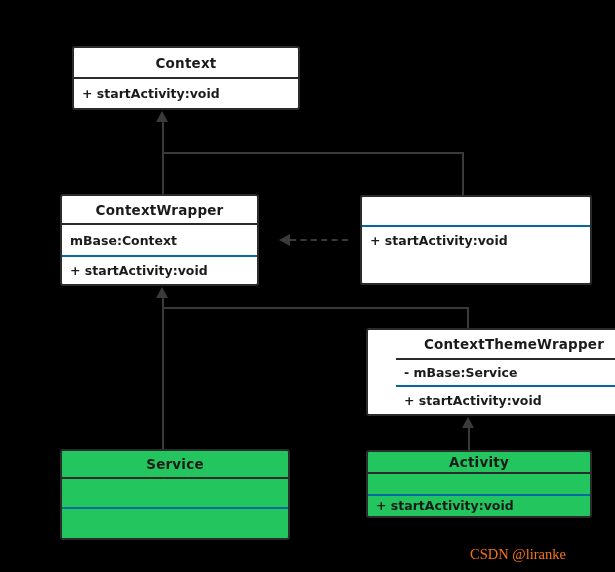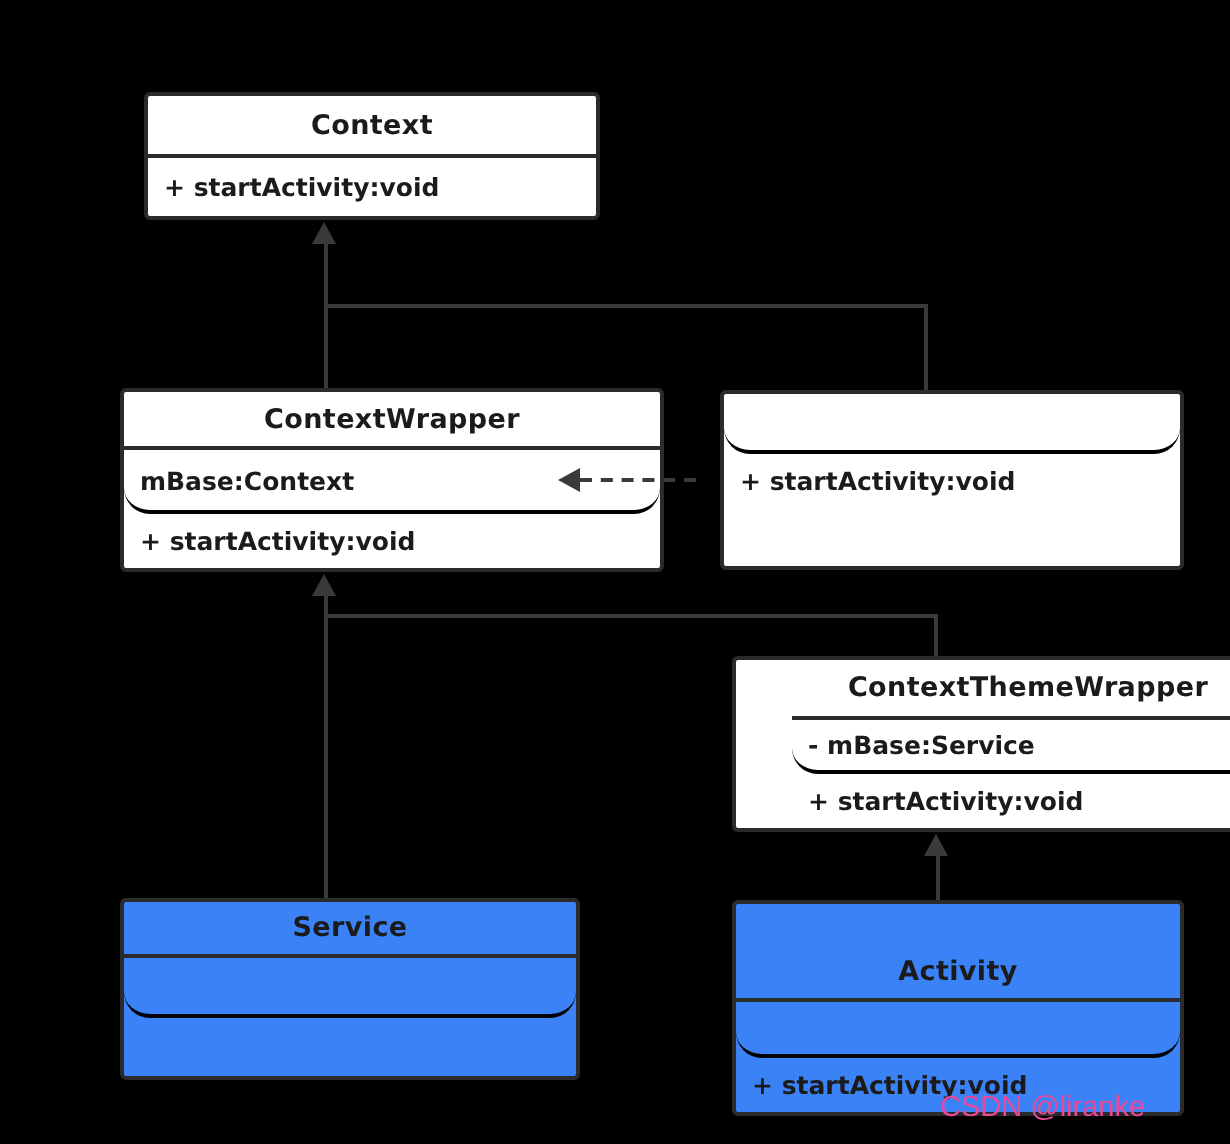--- a/index.html
+++ b/index.html
@@ -21,22 +21,21 @@
     box-sizing: border-box;
     border: 2px solid #2b2b2b;
     border-radius: 3px;
     background: #ffffff;
     display: flex;
     flex-direction: column;
     overflow: hidden;
     margin-left: 12px;
   }
   .uml-class.highlight {
-    background: #3b82f6;
-    justify-content: flex-end;
+    background: #22c55e;
   }
   .cls-title {
     box-sizing: border-box;
     width: 100%;
     display: flex;
     align-items: center;
     justify-content: center;
     font-weight: bold;
     font-size: 13.5px;
     color: #1b1b1b;
@@ -49,22 +48,21 @@
     width: 100%;
     display: flex;
     align-items: center;
     padding-left: 8px;
     font-size: 12.5px;
     color: #1b1b1b;
     background: transparent;
     font-weight: bold;
   }
   .cls-row.divided {
-    border-bottom: 2px solid #000000;
-    border-radius: 13px;
+    border-bottom: 2px solid #0369a1;
   }
   .cls-row.empty { color: transparent; }
 
   
   .conn-v {
     position: absolute;
     width: 0;
     border-left: 2px solid #3a3a3a;
   }
   .conn-h {
@@ -90,42 +88,42 @@
     width: 0;
     height: 0;
     border-top: 6px solid transparent;
     border-bottom: 6px solid transparent;
     border-right: 11px solid #3a3a3a;
   }
   
   .watermark {
     position: absolute;
     font-size: 14.5px;
-    color: #ec4899;
-    font-family: Liberation Sans, sans-serif;
+    color: #f97316;
+    font-family: Liberation Serif, serif;
     white-space: nowrap;
   }
 </style>
 </head>
 <body>
 
 <div id="canvas">
 
   <div class="uml-class" style="left:60px; top:46px; width:228px; height:64px;">
     <div class="cls-title" style="height:31px;">Context</div>
     <div class="cls-row" style="height:29px;">+ startActivity:void</div>
   </div>
 
   <div class="arrow-up" style="left:156px; top:111px;"></div>
   <div class="conn-v" style="left:162px; top:121px; height:32px;"></div>
   <div class="conn-h" style="left:162px; top:152px; width:301px;"></div>
   <div class="conn-v" style="left:162px; top:152px; height:43px;"></div>
   <div class="conn-v" style="left:462px; top:152px; height:44px;"></div>
 
-  <div class="uml-class" style="left:48px; top:194px; width:272px; height:92px;">
+  <div class="uml-class" style="left:48px; top:194px; width:199px; height:92px;">
     <div class="cls-title" style="height:29px;">ContextWrapper</div>
     <div class="cls-row divided" style="height:32px;">mBase:Context</div>
     <div class="cls-row" style="height:27px;">+ startActivity:void</div>
   </div>
 
   <div class="uml-class" style="left:348px; top:195px; width:232px; height:90px;">
     <div class="cls-row divided empty" style="height:30px;"></div>
     <div class="cls-row" style="height:27px;">+ startActivity:void</div>
   </div>
 
@@ -146,21 +144,21 @@
 
   <div class="arrow-up" style="left:462px; top:417px;"></div>
   <div class="conn-v" style="left:468px; top:427px; height:24px;"></div>
 
   <div class="uml-class highlight" style="left:48px; top:449px; width:230px; height:91px;">
     <div class="cls-title" style="height:28px;">Service</div>
     <div class="cls-row divided empty" style="height:30px;"></div>
     <div class="cls-row empty" style="height:29px;"></div>
   </div>
 
-  <div class="uml-class highlight" style="left:354px; top:450px; width:226px; height:108px;">
+  <div class="uml-class highlight" style="left:354px; top:450px; width:226px; height:68px;">
     <div class="cls-title" style="height:29px;">Activity</div>
     <div class="cls-row divided empty" style="height:28px;"></div>
     <div class="cls-row" style="height:27px;">+ startActivity:void</div>
   </div>
 
   <div class="watermark" style="left:470px; top:546px;">CSDN @liranke</div>
 
 </div>
 
 </body></html>

